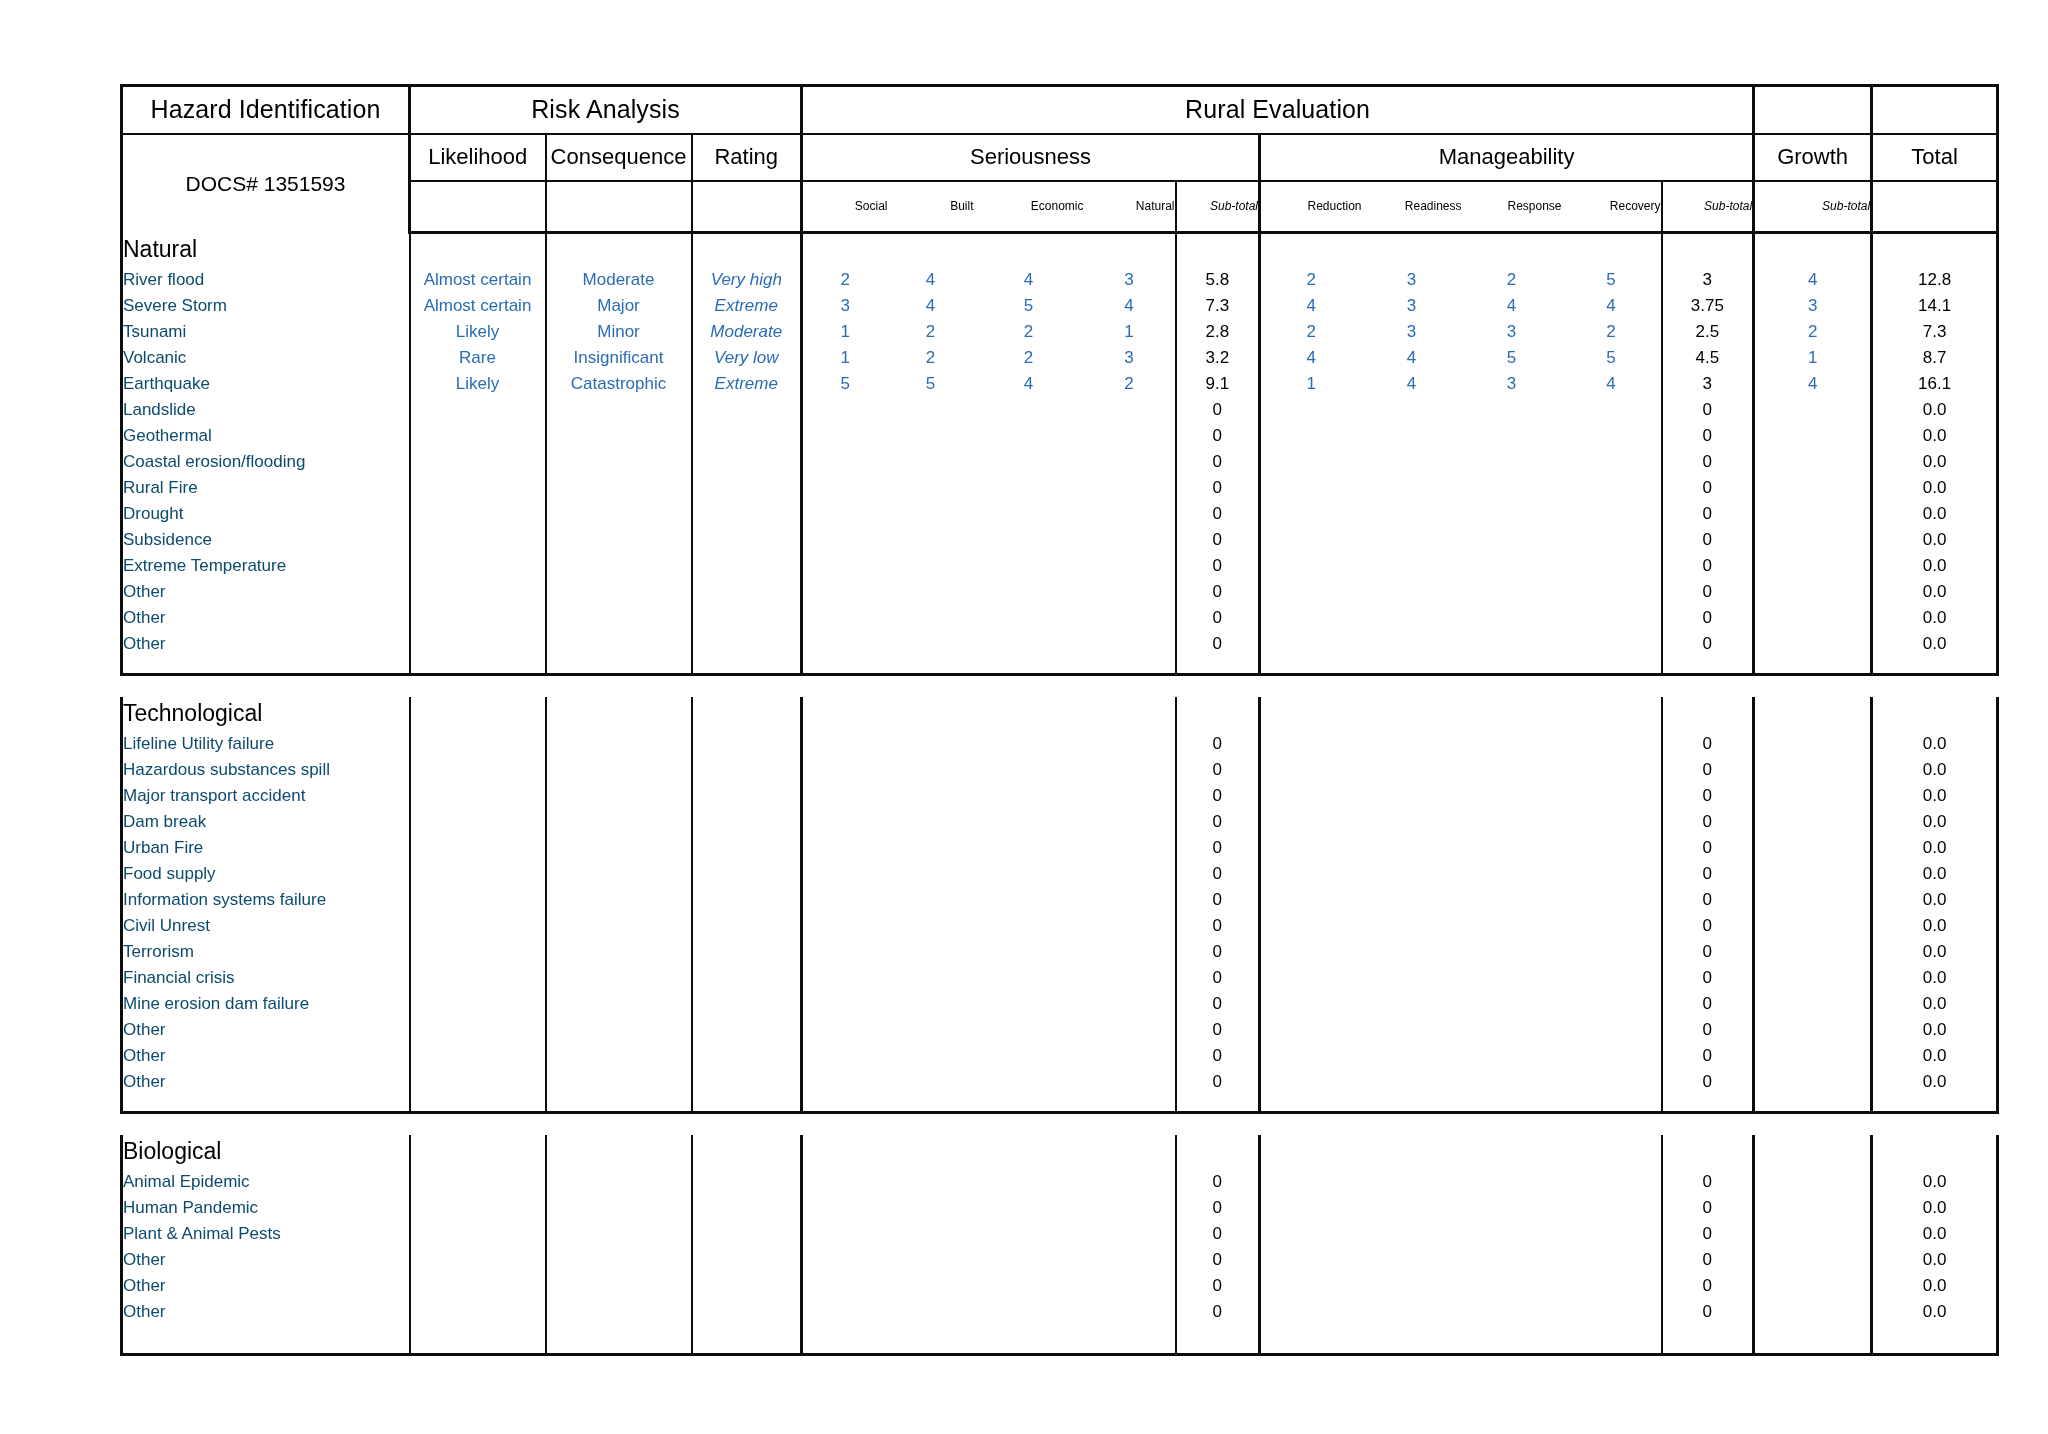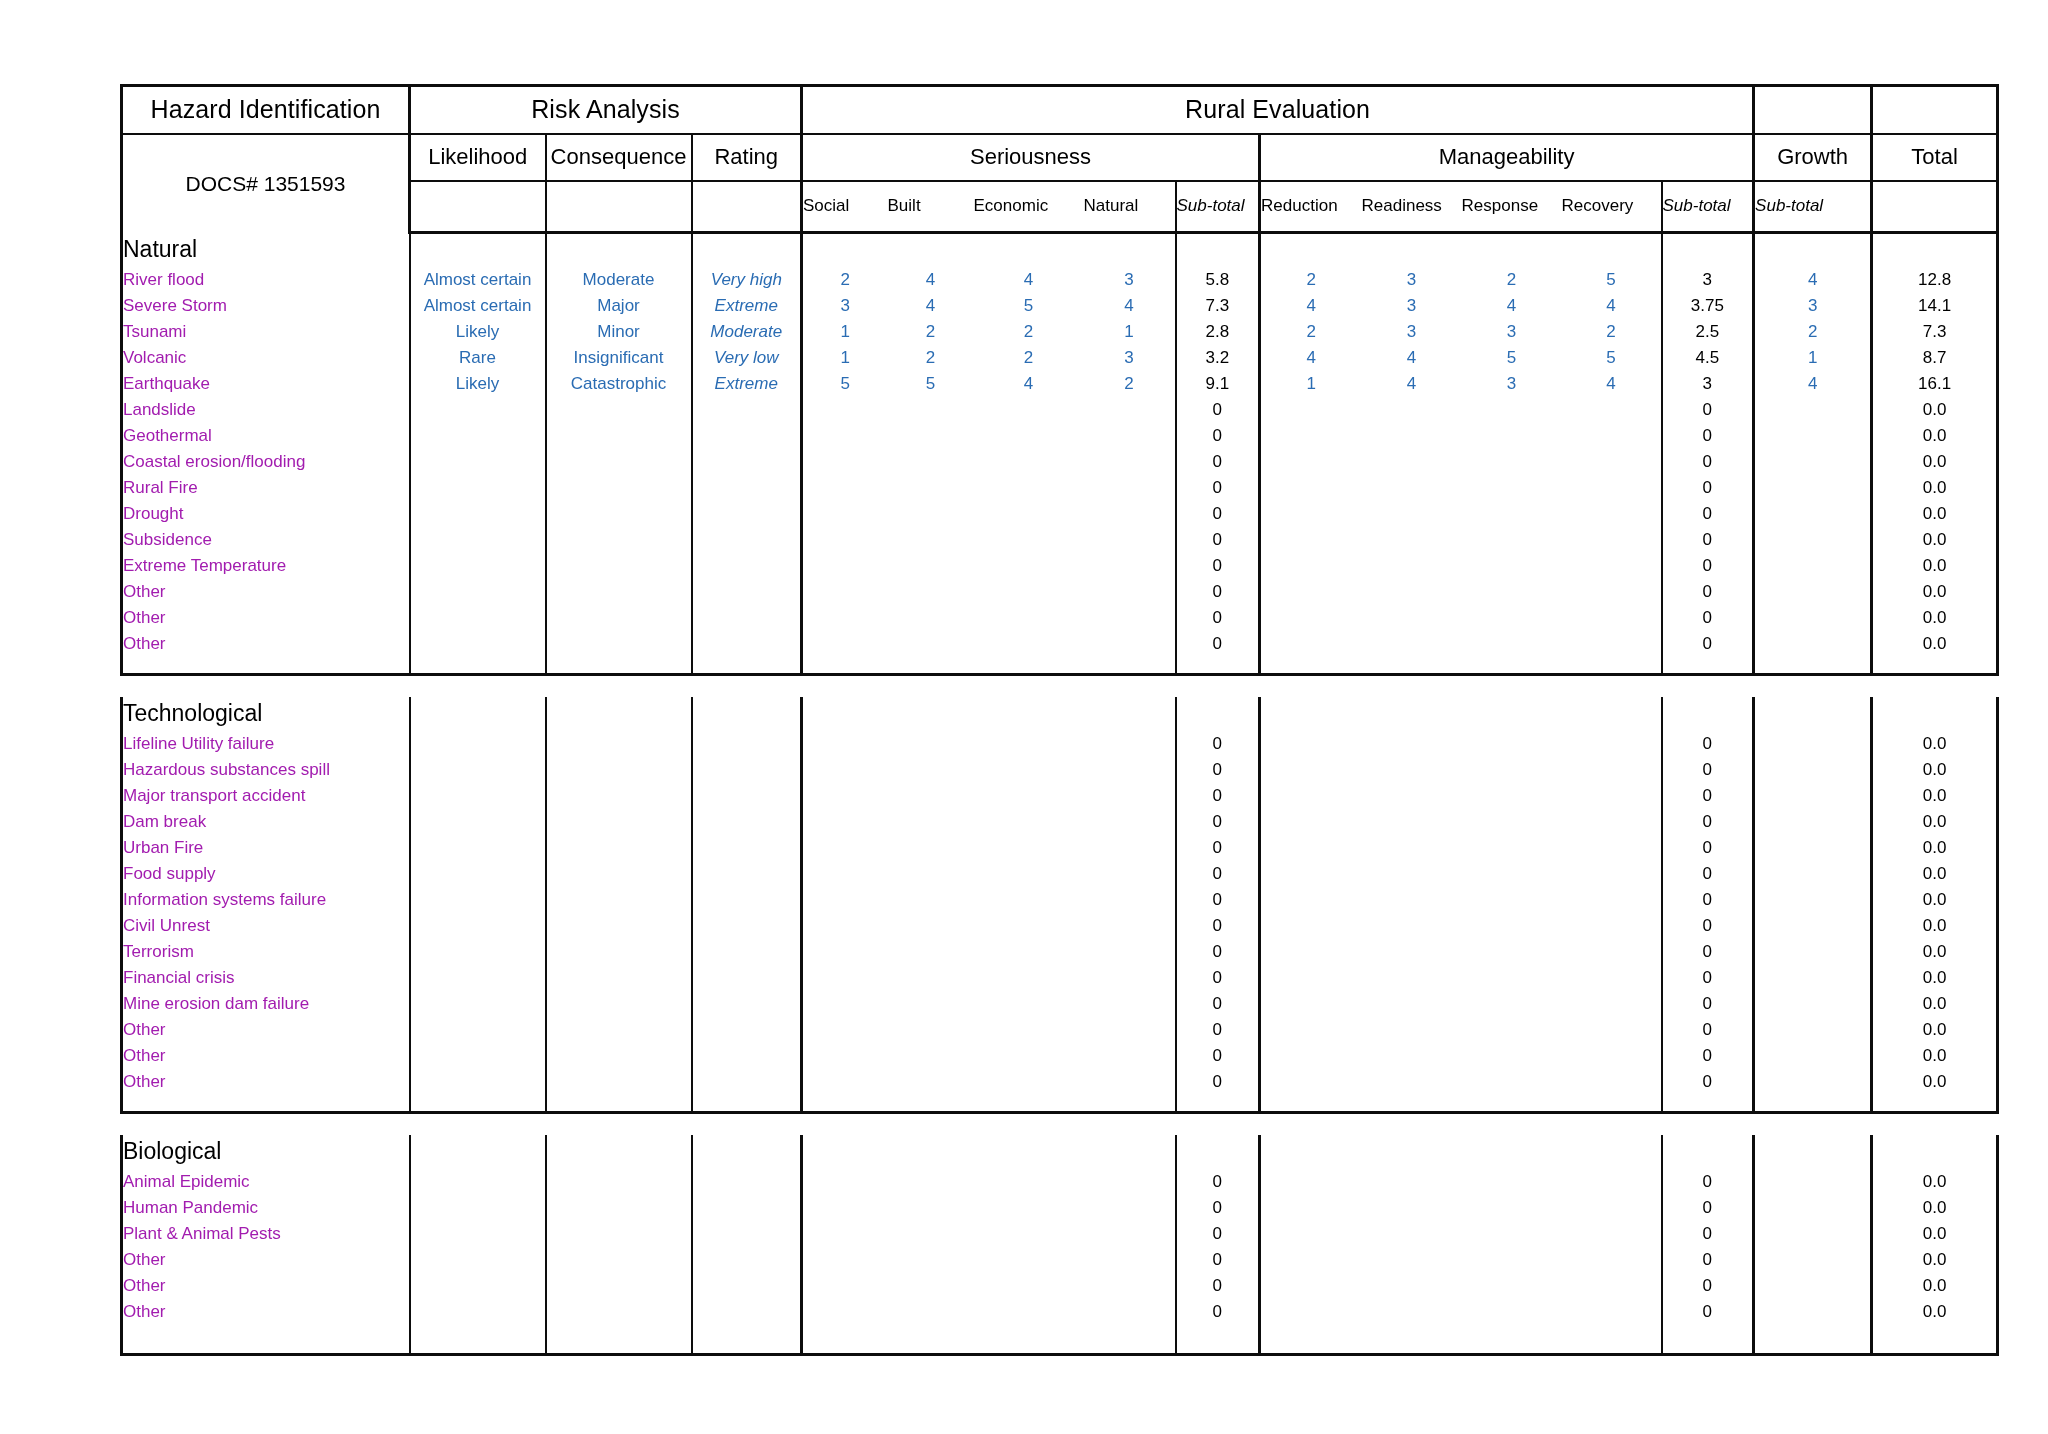--- a/index.html
+++ b/index.html
@@ -54,23 +54,23 @@
     height: 48px;
     letter-spacing: .1px;
   }
   .sub-head {
     text-align: center;
     font-weight: bold;
     font-size: 22px;
     height: 47px;
   }
   .col-head {
-    text-align: left;
+    text-align: right;
     font-weight: bold;
-    font-size: 17px;
+    font-size: 12px;
     height: 52px;
     white-space: nowrap;
   }
   .col-head.italic { font-style: italic; }
   .docs {
     text-align: center;
     font-size: 21px;
     padding-left: 10px;
     height: 46px;
     font-weight: normal;
@@ -79,21 +79,21 @@
   
   .sect-title {
     font-weight: bold;
     font-size: 23px;
     text-align: left;
     padding-left: 8px;
     height: 34px;
     color: #000;
   }
   .hazard {
-    color: #a21caf;
+    color: #0c4a6e;
     font-weight: bold;
     font-size: 17px;
     text-align: left;
     padding-left: 16px;
     height: 26px;
     white-space: nowrap;
   }
   .val {
     color: #2a6cb3;
     font-size: 17px;

